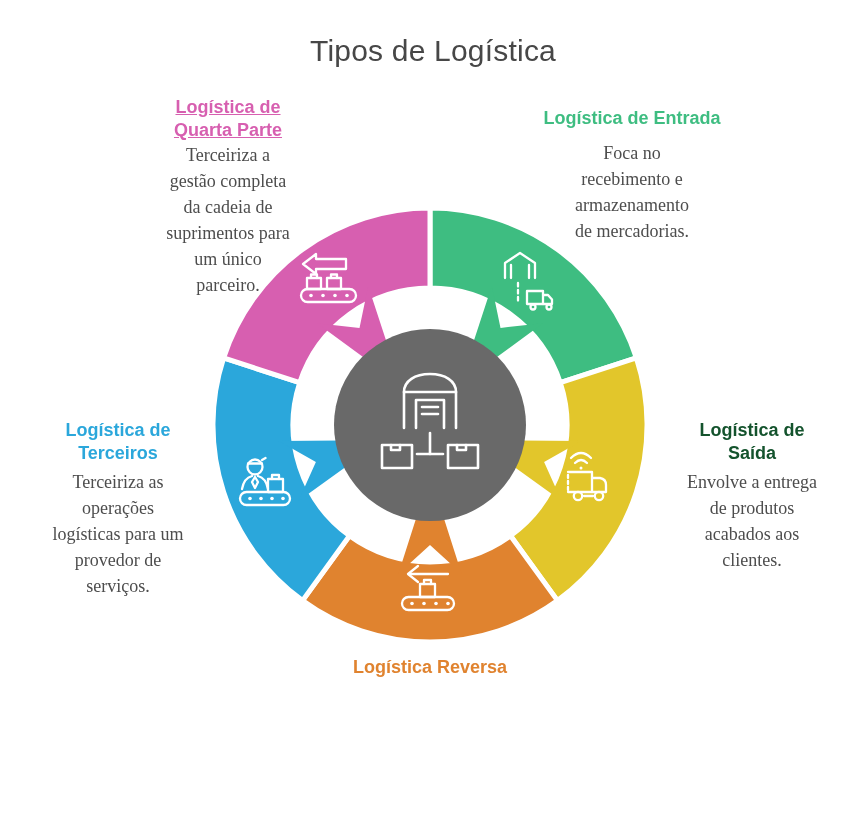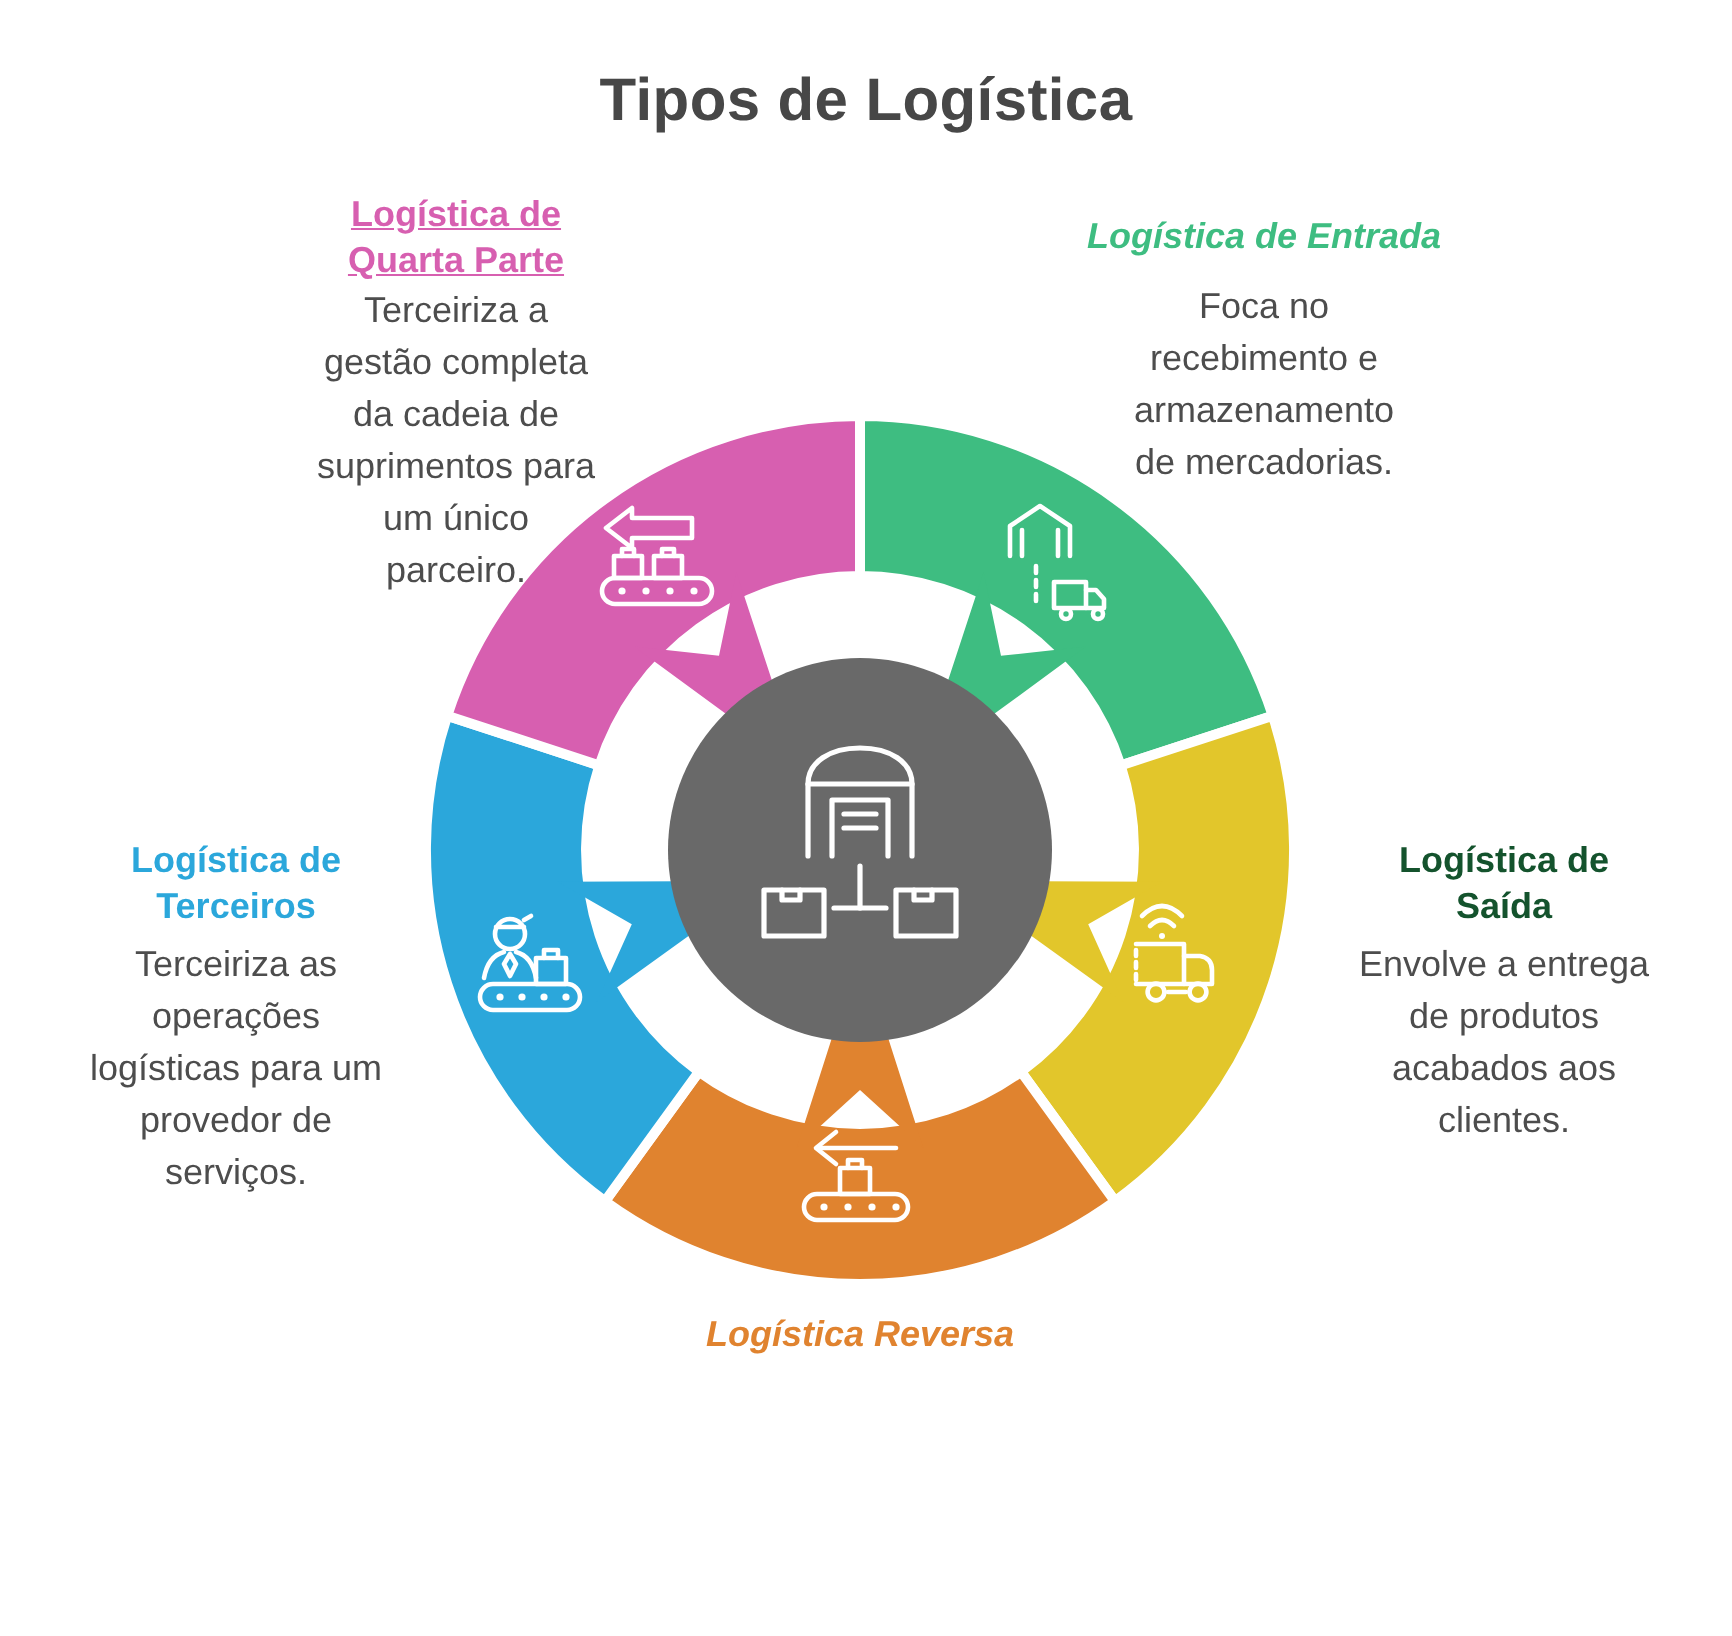--- a/index.html
+++ b/index.html
@@ -1,24 +1,24 @@
 <!DOCTYPE html>
 <html><head>
 <meta charset="utf-8">
 <style>
   html,body{margin:0;padding:0;background:#fff;}
   body{width:866px;height:818px;font-family:"Liberation Sans",sans-serif;}
   #stage{position:relative;width:866px;height:818px;overflow:hidden;background:#fff;}
   #page-title{position:absolute;left:0;right:0;top:34px;text-align:center;
-    font-size:30px;font-weight:bold;color:#474747;letter-spacing:.2px;}
+    font-size:30px;font-weight:normal;color:#474747;letter-spacing:.2px;}
   #donut-svg{position:absolute;left:0;top:0;}
   .label-block{position:absolute;width:220px;text-align:center;}
   .lb-heading{font-size:18px;font-weight:bold;line-height:23px;margin:0 auto;}
-  .lb-body{font-size:18px;line-height:26px;color:#4D4D4D;white-space:pre-line;}
-  .hw-150{width:150px;} .hw-140{width:140px;} .hw-210{width:210px;font-style:italic;}
+  .lb-body{font-size:18px;line-height:26px;color:#4D4D4D;white-space:pre-line;font-family:Liberation Serif, serif;}
+  .hw-150{width:150px;} .hw-140{width:140px;} .hw-210{width:210px;}
   .gap-sm{margin-top:4px;} .gap-md{margin-top:10px;}
   #lb-quarta{left:118px;top:96px;}
   #lb-entrada{left:522px;top:107px;}
   #lb-saida{left:642px;top:419px;}
   #lb-terceiros{left:8px;top:419px;}
   #lb-reversa{left:320px;top:656px;}
   .icon-stroke{stroke:#fff;stroke-width:2.3;fill:none;stroke-linecap:round;stroke-linejoin:round;}
   .icon-stroke-thick{stroke:#fff;stroke-width:2.6;fill:none;stroke-linecap:round;stroke-linejoin:round;}
   .icon-dot{fill:#fff;stroke:none;}
 </style>

